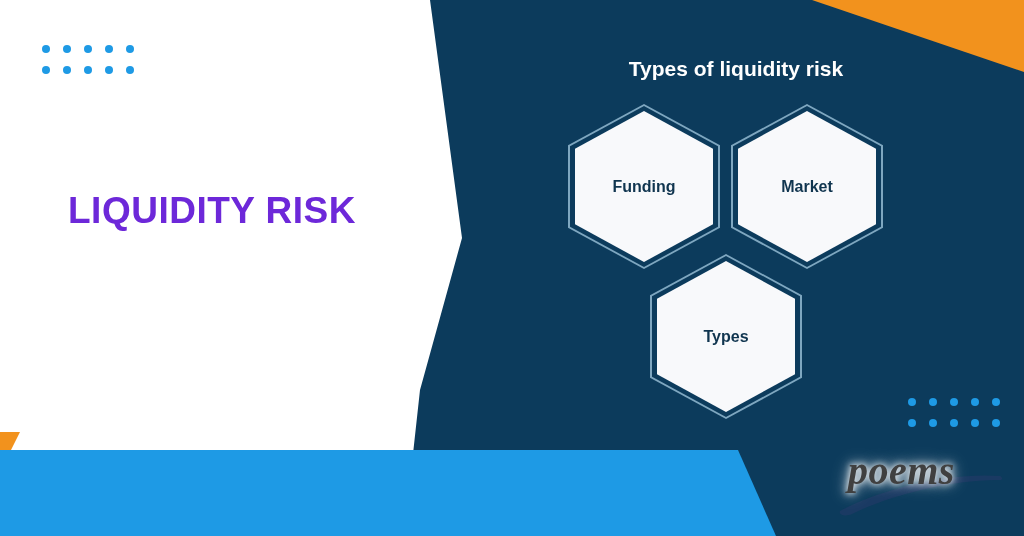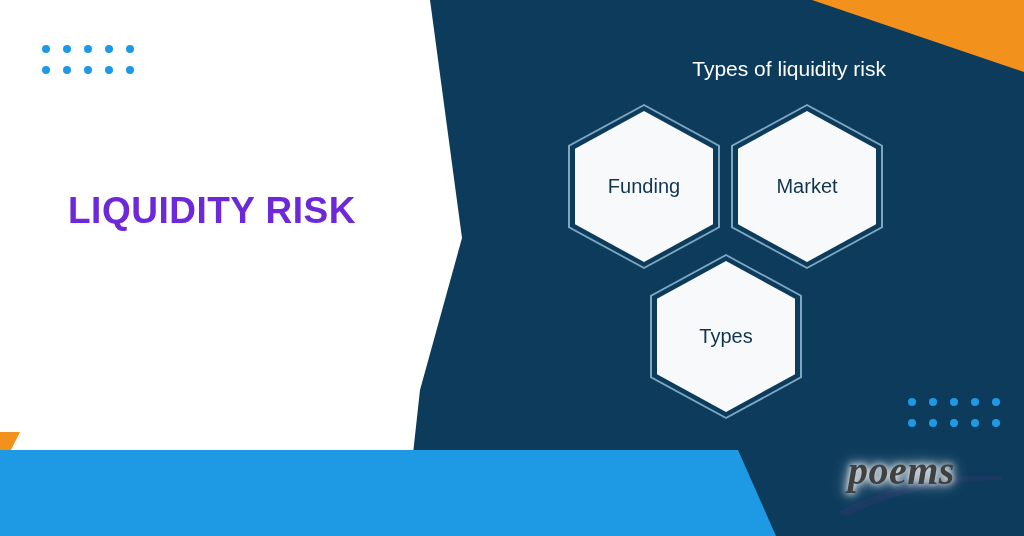--- a/index.html
+++ b/index.html
@@ -47,23 +47,23 @@
     color: #6d28d9;
     white-space: nowrap;
   }
 
   
   #panel-title {
     position: absolute;
     left: 586px;
     top: 57px;
     width: 300px;
-    text-align: right;
+    text-align: center;
     font-size: 21px;
-    font-weight: 400;
+    font-weight: 700;
     color: #ffffff;
     white-space: nowrap;
   }
 
   
   .hex-wrap {
     position: absolute;
     width: 152px;
     height: 165px;
   }
@@ -92,22 +92,22 @@
     background: #f8f9fb;
   }
   .hex-label {
     position: absolute;
     left: 0; top: 0;
     width: 152px;
     height: 165px;
     display: flex;
     align-items: center;
     justify-content: center;
-    font-size: 20px;
-    font-weight: 400;
+    font-size: 16px;
+    font-weight: 700;
     color: #10354f;
     white-space: nowrap;
   }
   #hex-funding { left: 568px; top: 104px; }
   #hex-market  { left: 731px; top: 104px; padding-left: 40px; }
   #hex-asset   { left: 650px; top: 254px; }
 
   
   #caption-text {
     position: absolute;

